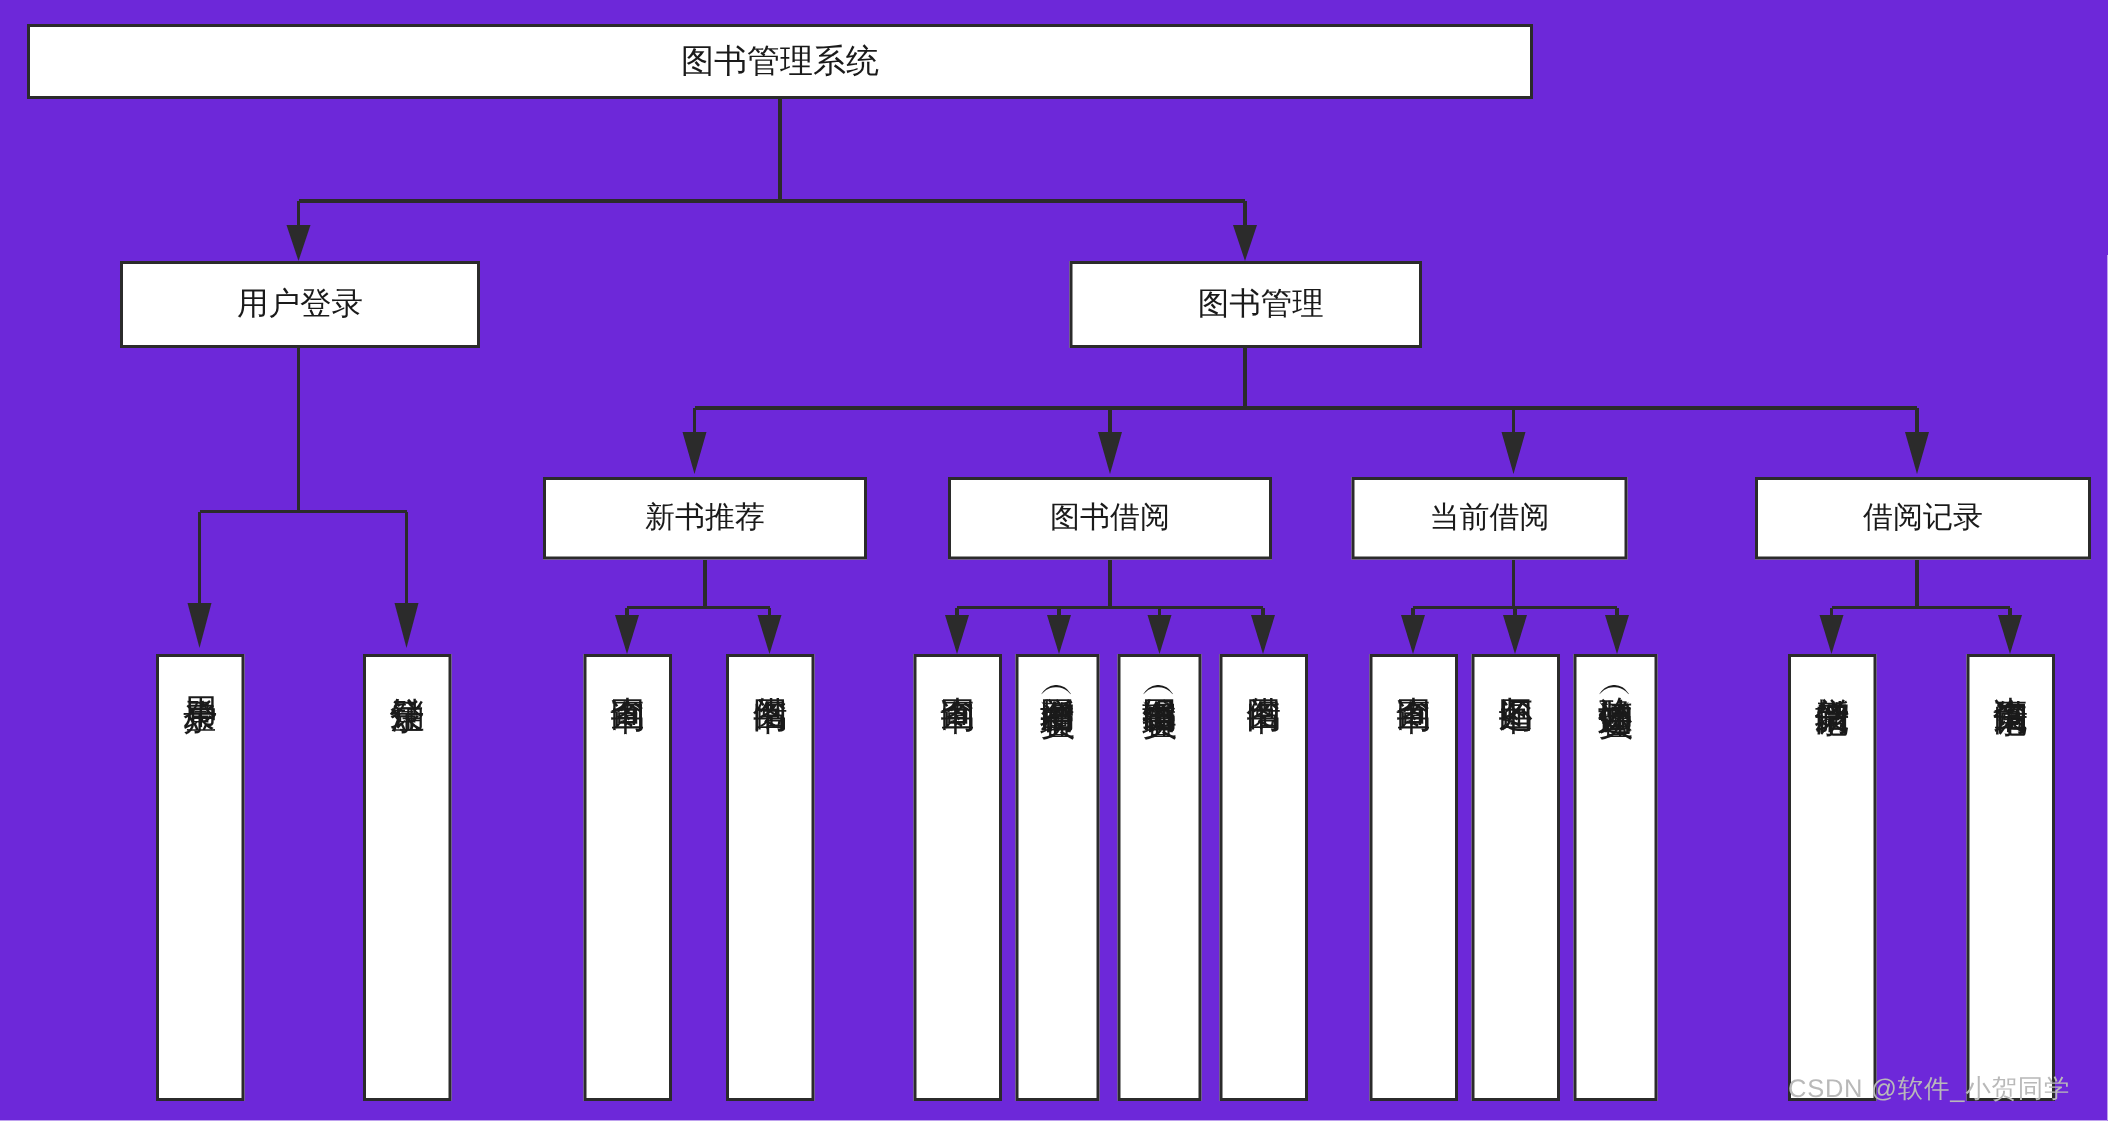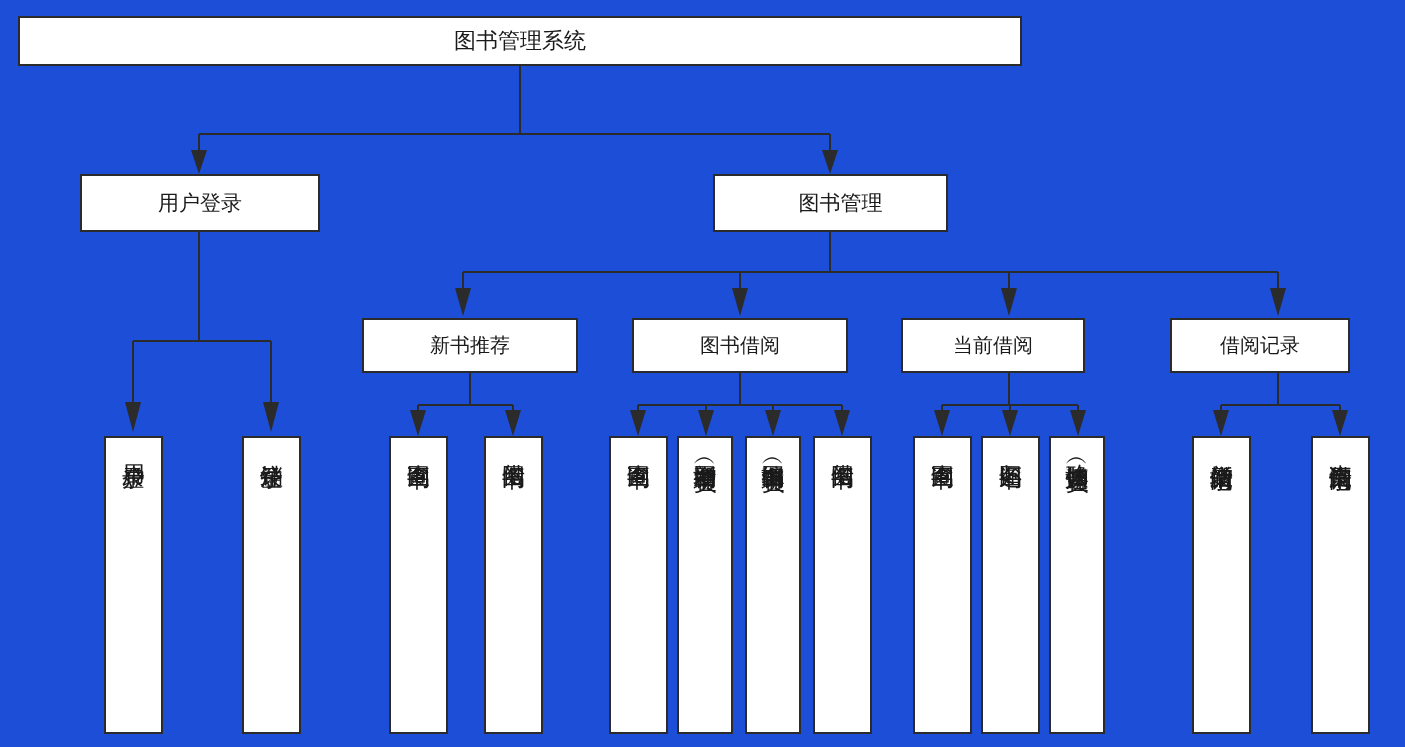--- a/index.html
+++ b/index.html
@@ -9,21 +9,21 @@
     background: #ffffff;
   }
   body {
     font-family: "Liberation Sans", "DejaVu Sans", sans-serif;
     color: #1a1a1a;
   }
   #canvas {
     position: relative;
     width: 1405px;
     height: 747px;
-    background: #1d4ed8;
+    background: #6d28d9;
     overflow: hidden;
   }
   
   #wires {
     position: absolute;
     left: 0;
     top: 0;
     width: 1405px;
     height: 747px;
     pointer-events: none;
@@ -166,21 +166,21 @@
 
   <div class="node node-l3" style="left:362px; top:318px; width:216px; height:55px;">
     <span>新书推荐</span>
   </div>
   <div class="node node-l3" style="left:632px; top:318px; width:216px; height:55px;">
     <span>图书借阅</span>
   </div>
   <div class="node node-l3" style="left:901px; top:318px; width:184px; height:55px;">
     <span>当前借阅</span>
   </div>
-  <div class="node node-l3" style="left:1170px; top:318px; width:180px; height:55px;">
+  <div class="node node-l3" style="left:1170px; top:318px; width:224px; height:55px;">
     <span>借阅记录</span>
   </div>
 
   <div class="node node-leaf" style="left:104px; top:436px; width:59px; height:298px;">
     <span class="leaf-text">用户登录</span>
   </div>
   <div class="node node-leaf" style="left:242px; top:436px; width:59px; height:298px;">
     <span class="leaf-text">注销登录</span>
   </div>
 
@@ -214,14 +214,15 @@
     <span class="leaf-text">确认归还（管理员）</span>
   </div>
 
   <div class="node node-leaf" style="left:1192px; top:436px; width:59px; height:298px;">
     <span class="leaf-text">新增借阅记录</span>
   </div>
   <div class="node node-leaf" style="left:1311px; top:436px; width:59px; height:298px;">
     <span class="leaf-text">查询借阅记录</span>
   </div>
 
+  <div class="watermark" style="left:1192px; top:714px;">CSDN @软件_小贺同学</div>
 
 </div>
 
 </body></html>

